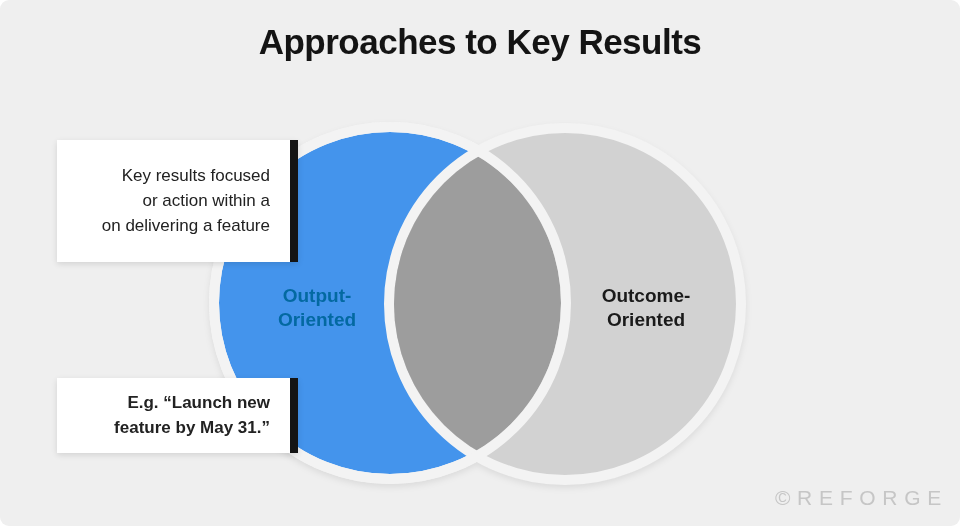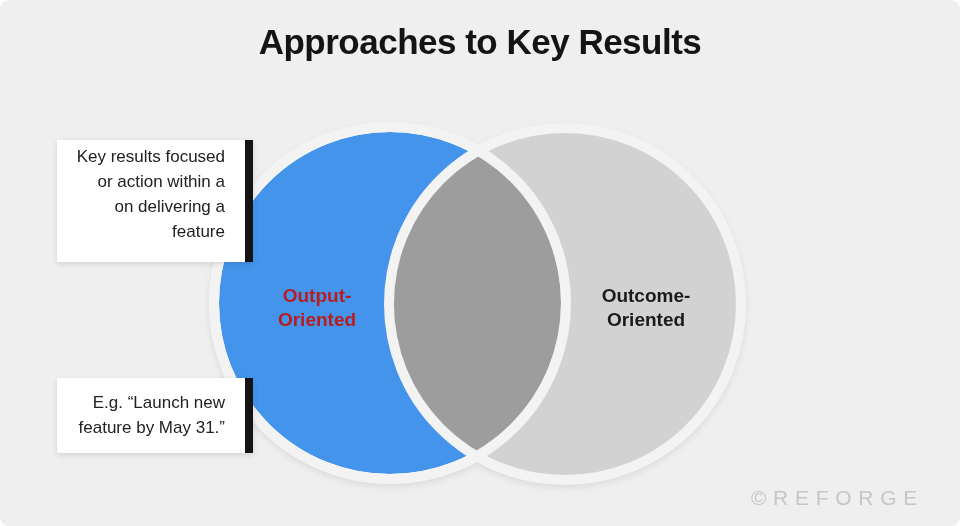--- a/index.html
+++ b/index.html
@@ -41,55 +41,56 @@
     transform: translateX(-50%);
     text-align: center;
     font-size: 19px;
     font-weight: bold;
     line-height: 24px;
     white-space: nowrap;
   }
   .label-output {
     left: 317px;
     top: 284px;
-    color: #b91c1c;
+    color: #0369a1;
     text-align: center;
   }
   .label-outcome {
     left: 646px;
     top: 284px;
     color: #1a1a1a;
     text-align: center;
   }
   .callout {
     position: absolute;
     left: 57px;
-    width: 196px;
+    width: 241px;
     box-sizing: border-box;
     background: #ffffff;
     border-right: 8px solid #141414;
     box-shadow: 0 2px 6px rgba(0,0,0,0.12);
     text-align: right;
     font-size: 17px;
     line-height: 25px;
     color: #222222;
-    padding: 4px 20px 11px 12px;
+    padding: 23px 20px 11px 12px;
   }
   .callout-definition {
     top: 140px;
     height: 122px;
   }
   .callout-example {
     top: 378px;
     height: 75px;
     padding-top: 12px;
+    font-weight: bold;
   }
   .watermark {
     position: absolute;
-    right: 36px;
+    right: 12px;
     bottom: 16px;
     font-size: 21px;
     letter-spacing: 0.32em;
     color: #c6c6c6;
     white-space: nowrap;
   }
 </style>
 </head>
 <body>
 

